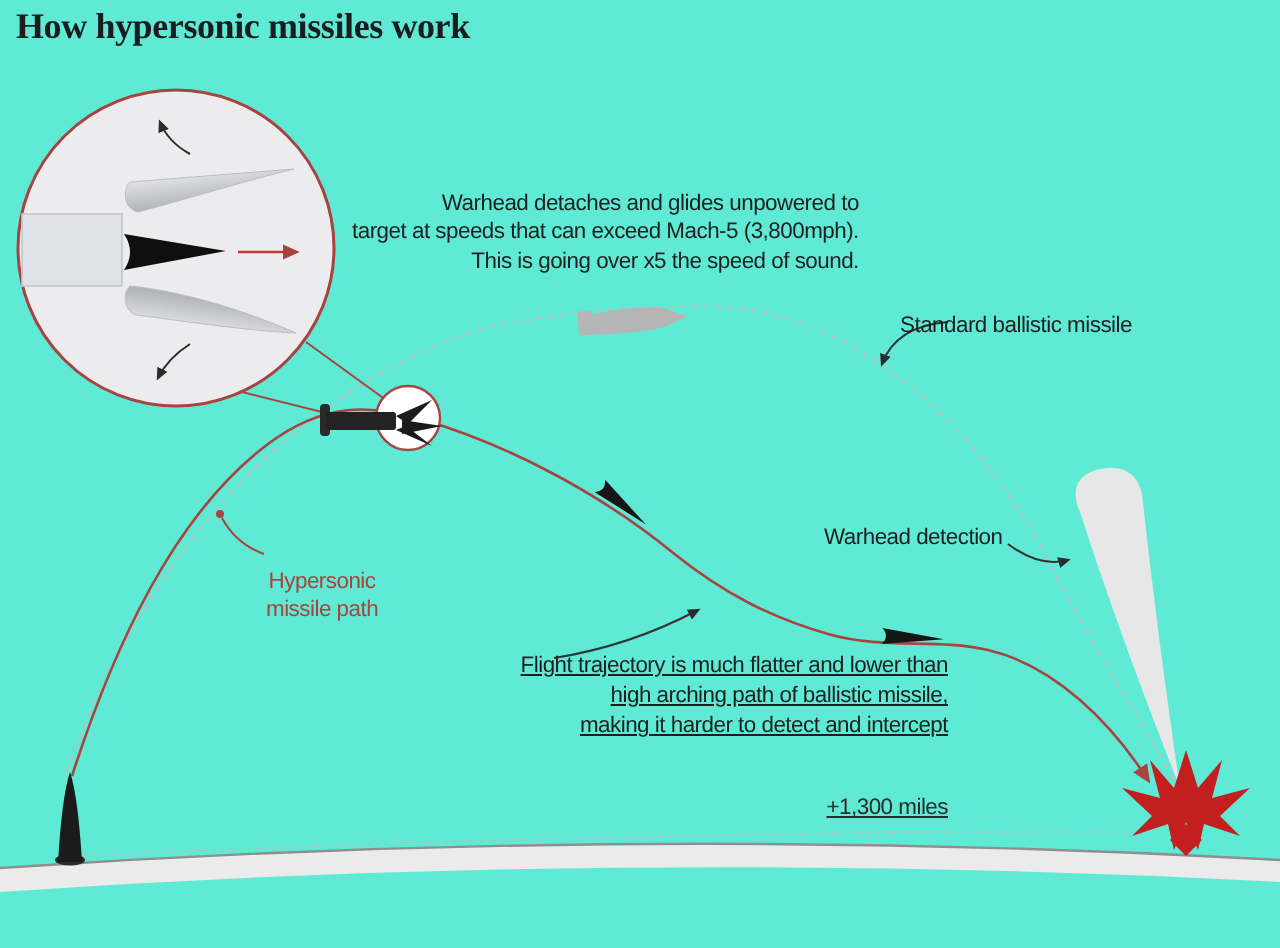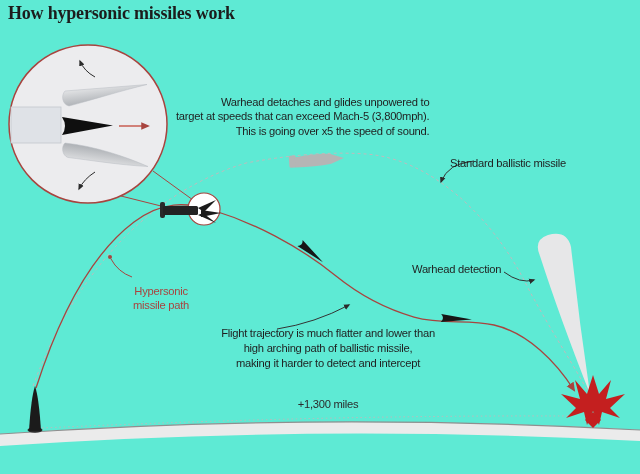--- a/index.html
+++ b/index.html
@@ -8,21 +8,21 @@
     font-family:"Liberation Sans",sans-serif;color:#1e1e1e;
   }
   .stage svg{position:absolute;left:0;top:0;}
   .lbl{position:absolute;font-size:11.2px;line-height:14.4px;letter-spacing:-0.25px;color:#1f1f1f;}
   .title{
     position:absolute;left:8px;top:3px;
     font-family:"Liberation Serif","DejaVu Serif",serif;
     font-weight:bold;font-size:18px;letter-spacing:-0.2px;color:#1c1c1c;
   }
   .red{color:#a8443f;}
-  .center{text-align:center;}
+  .center{text-align:right;text-decoration:underline;}
   .dim{color:#2c2c2c;}
 </style>
 </head>
 <body>
 
 <div class="stage">
 
   <svg width="640" height="474" viewBox="0 0 640 474">
     <defs>
       <linearGradient id="fairA" x1="0" y1="0" x2="0.5" y2="1">

